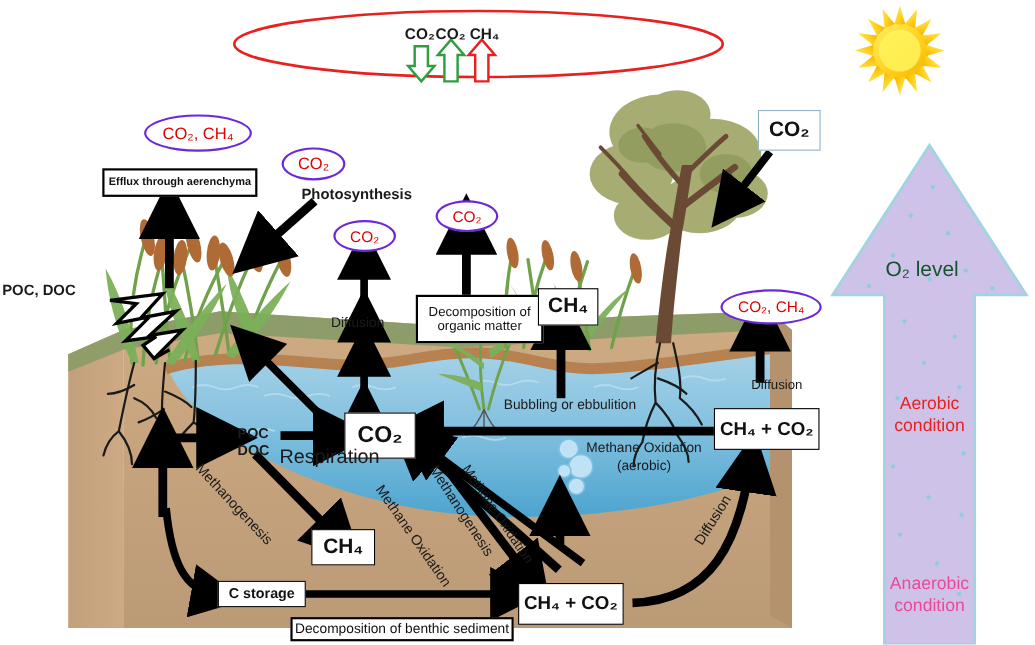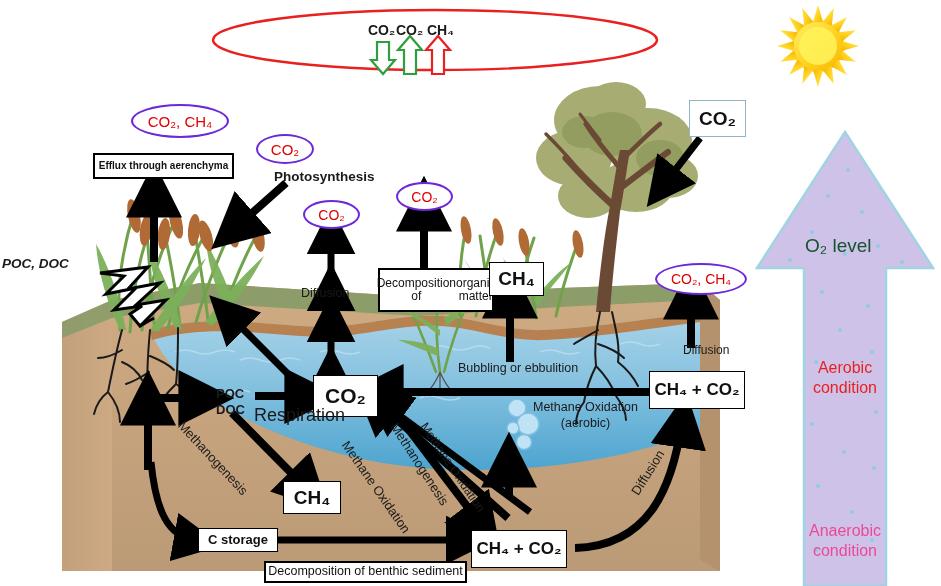--- a/index.html
+++ b/index.html
@@ -368,21 +368,21 @@
   <div class="oval" style="left:256px;top:134px;width:58px;height:30px;font-size:15px;">CO₂</div>
 
   <div class="oval" style="left:303px;top:200px;width:57px;height:29px;font-size:14px;">CO₂</div>
 
   <div class="oval" style="left:396px;top:182px;width:57px;height:29px;font-size:14px;">CO₂</div>
 
   <div class="oval" style="left:655px;top:263px;width:92px;height:32px;font-size:14px;">CO₂, CH₄</div>
 
   <div class="boxlbl" style="left:57px;top:153px;width:141px;height:26px;font-size:10px;margin-left:36px;">Efflux through aerenchyma</div>
 
-  <div class="boxlbl" style="left:378px;top:268px;width:116px;height:44px;font-size:12px;font-weight:normal;">
+  <div class="boxlbl" style="left:378px;top:268px;width:116px;height:44px;font-size:12px;flex-direction:column;font-weight:normal;">
     <span>Decomposition of</span>
     <span>organic matter</span>
   </div>
 
   <div class="boxlbl thin" style="left:489px;top:262px;width:55px;height:34px;font-size:19px;">CH₄</div>
 
   <div class="boxlbl blue" style="left:689px;top:100px;width:57px;height:37px;font-size:19px;">CO₂</div>
 
   <div class="boxlbl thin" style="left:313px;top:375px;width:65px;height:42px;font-size:21px;">CO₂</div>
 
@@ -390,21 +390,21 @@
 
   <div class="boxlbl thin" style="left:198px;top:528px;width:80px;height:24px;font-size:13px;">C storage</div>
 
 
   <div class="boxlbl" style="left:264px;top:561px;width:203px;height:22px;font-size:12.5px;font-weight:normal;">Decomposition of benthic sediment</div>
 
   <div class="boxlbl thin" style="left:471px;top:530px;width:96px;height:38px;font-size:17px;">CH₄ + CO₂</div>
 
   <div class="boxlbl thin" style="left:649px;top:371px;width:96px;height:38px;font-size:17px;">CH₄ + CO₂</div>
 
-  <div class="plainlbl" style="left:2px;top:256px;font-size:13.5px;font-style:italic;">POC, DOC</div>
+  <div class="plainlbl" style="left:2px;top:256px;font-size:13.5px;">POC, DOC</div>
 
   <div class="plainlbl" style="left:274px;top:169px;font-size:13.5px;">Photosynthesis</div>
 
   <div class="softlbl" style="left:301px;top:286px;font-size:12.5px;">Diffusion</div>
 
   <div class="softlbl" style="left:683px;top:343px;font-size:12px;">Diffusion</div>
 
   <div class="softlbl" style="left:458px;top:361px;font-size:12.5px;">Bubbling or ebbulition</div>
 
   <div class="plainlbl" style="left:216px;top:386px;font-size:13px;">POC</div>

